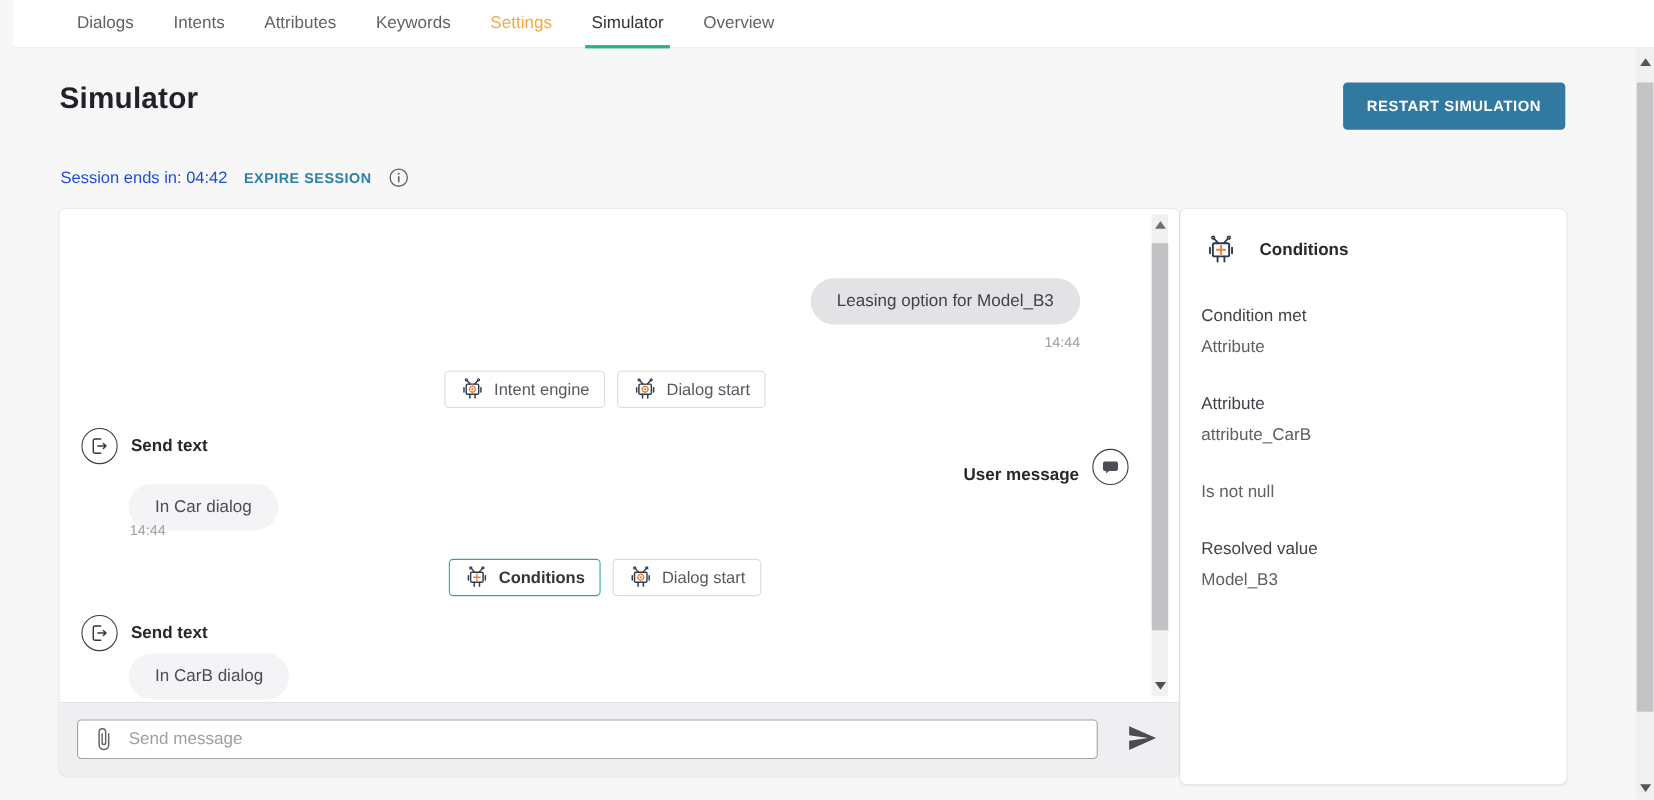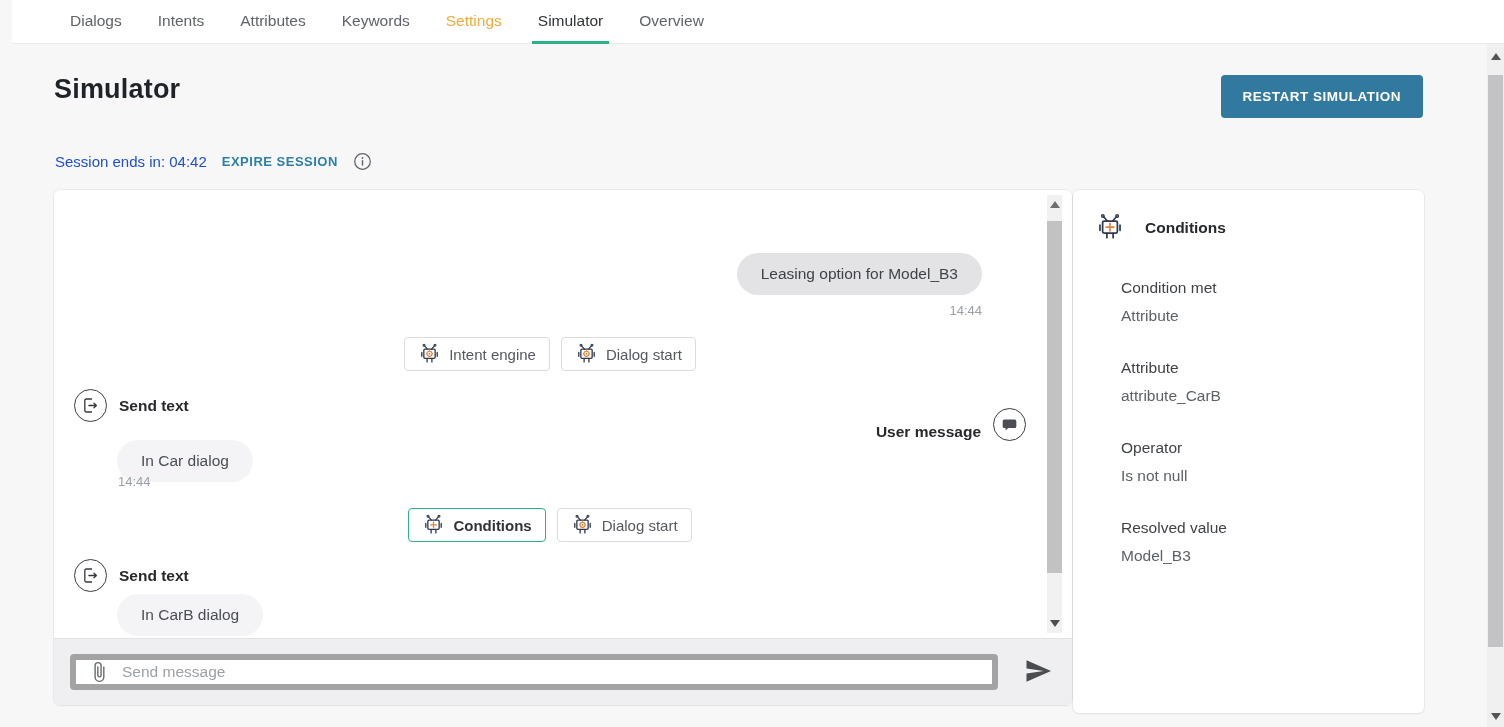--- a/index.html
+++ b/index.html
@@ -60,34 +60,34 @@
   .chat-sb{position:absolute;top:5px;right:10px;width:15px;height:438px;background:#f1f1f2;}
   .chat-sb .thumb{position:absolute;left:0;top:26px;width:15px;height:352px;background:#c2c2c4;cursor:pointer;}
   .tri-up{width:0;height:0;border-left:5px solid transparent;border-right:5px solid transparent;border-bottom:7px solid #707070;
     position:absolute;left:2.5px;top:6px;cursor:pointer;}
   .tri-down{width:0;height:0;border-left:5px solid transparent;border-right:5px solid transparent;border-top:7px solid #4f4f4f;
     position:absolute;left:2.5px;bottom:6px;cursor:pointer;}
 
   
   .chat-footer{position:absolute;left:0;right:0;bottom:0;height:67px;background:#efeff1;border-top:1px solid #e2e2e4;
     border-radius:0 0 6px 6px;display:flex;align-items:center;padding:0 16px;}
-  .composer{flex:1;max-width:928px;height:36px;background:#fff;border:6px solid #a3a3a3;border-radius:4px;
+  .composer{flex:1;max-width:928px;height:36px;background:#fff;border:1px solid #a3a3a3;border-radius:4px;
     display:flex;align-items:center;padding:0 12px;gap:12px;}
   .composer input{flex:1;border:none;outline:none;font-size:15.5px;color:#3f4347;font-family:inherit;background:transparent;}
   .composer input::placeholder{color:#9ca1a6;}
   .send-btn{margin-left:24px;width:32px;height:32px;border:none;background:transparent;cursor:pointer;padding:0;}
 
   
   .details-card{position:absolute;left:1073px;top:190px;width:351px;height:523px;background:#fff;border-radius:6px;
     box-shadow:0 0 0 1px rgba(0,0,0,.045),0 1px 3px rgba(0,0,0,.05);padding:23px 20px 0 19px;}
   .details-head{display:flex;align-items:center;gap:20px;margin-left:3px;}
   .details-head svg{width:30px;height:30px;}
   .details-title{font-size:15.5px;font-weight:700;color:#26282b;}
   .fields{margin-top:36px;}
-  .field{margin-bottom:35px;margin-left:29px;}
+  .field{margin-bottom:35px;}
   .field .flabel{font-size:15.5px;color:#3f4347;line-height:17px;}
   .field .fvalue{font-size:15.5px;color:#5c6166;line-height:17px;margin-top:11px;}
 
   
   .page-sb{position:absolute;top:44px;right:0;width:17px;height:683px;background:#f0f0f1;}
   .page-sb .thumb{position:absolute;left:1px;top:31px;width:15px;height:572px;background:#c3c3c5;cursor:pointer;}
   .page-sb .tri-up{left:3.5px;top:9px;border-left-width:5px;border-right-width:5px;border-bottom-color:#555;}
   .page-sb .tri-down{left:3.5px;bottom:7px;border-top-color:#555;}
 
   .hidden-defs{position:absolute;width:0;height:0;overflow:hidden;}
@@ -254,21 +254,20 @@
   <div class="fields">
     <div class="field">
       <div class="flabel">Condition met</div>
       <div class="fvalue">Attribute</div>
     </div>
     <div class="field">
       <div class="flabel">Attribute</div>
       <div class="fvalue">attribute_CarB</div>
     </div>
     <div class="field">
-      <div class="flabel">Operator</div>
       <div class="fvalue">Is not null</div>
     </div>
     <div class="field">
       <div class="flabel">Resolved value</div>
       <div class="fvalue">Model_B3</div>
     </div>
   </div>
 </aside>
 
 <div class="page-sb">

